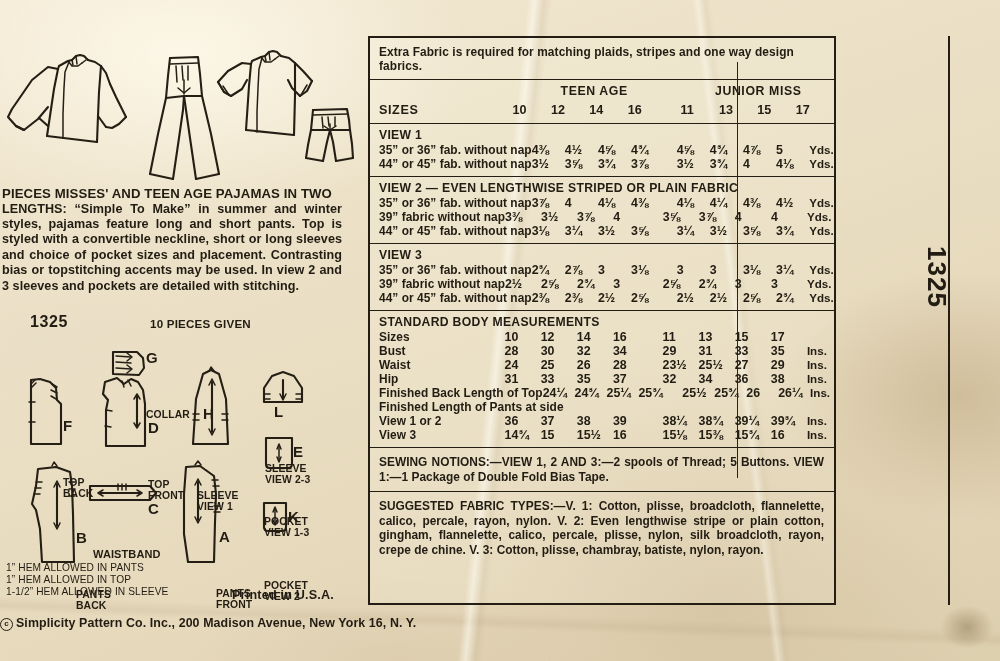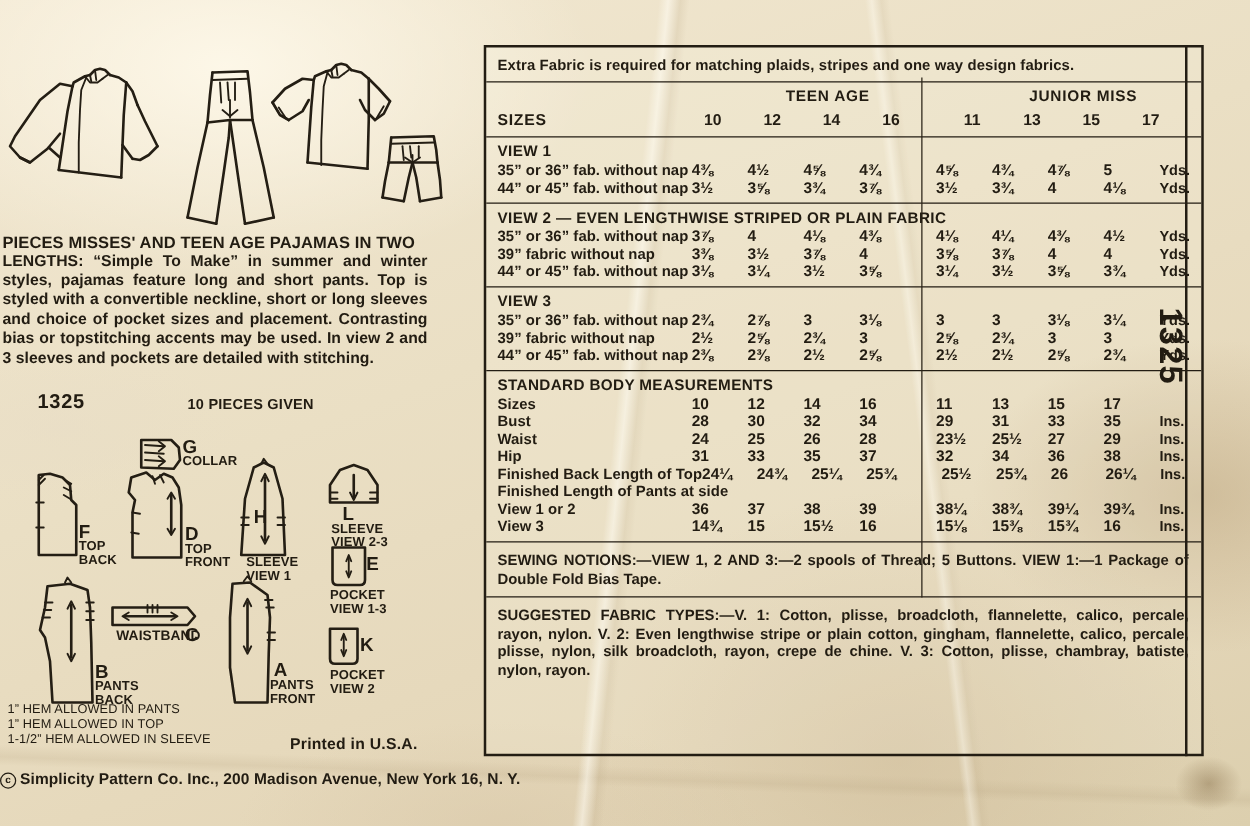--- a/index.html
+++ b/index.html
@@ -57,42 +57,41 @@
     font-size: 16px; font-weight: bold; letter-spacing: .6px;
   }
   #pieces-given {
     position: absolute; left: 150px; top: 317px;
     font-size: 11.6px; font-weight: bold; letter-spacing: .2px; text-align: center;
   }
   #pieces-diagram { position: absolute; left: 0; top: 334px; width: 360px; height: 232px; }
   .piece-label {
     position: absolute;
     font-size: 10.4px; font-weight: bold; line-height: 10.6px;
-    letter-spacing: .1px; text-transform: uppercase;
+    letter-spacing: .1px; text-transform: uppercase; margin-top: 45px;
   }
   .piece-letter {
     position: absolute;
     font-size: 15px; font-weight: bold; line-height: 15px;
   }
   #hem-notes {
     position: absolute; left: 6px; top: 562px;
     font-size: 10.2px; font-weight: normal; line-height: 12.2px; letter-spacing: .1px;
   }
   #printed-usa {
     position: absolute; left: 232px; top: 588px;
     font-size: 12.6px; font-weight: bold; letter-spacing: .2px;
   }
 
   
   #chart-box {
-    position: absolute; left: 368px; top: 36px; width: 576px; height: 569px;
+    position: absolute; left: 368px; top: 36px; width: 468px; height: 569px;
     border: 2.2px solid #231d13;
     box-sizing: border-box;
     background: rgba(255,252,243,.14);
-    margin-left: 19px;
   }
   .hr { border: 0; border-top: 1.7px solid #231d13; margin: 0; }
   #vrule {
     position: absolute; left: 737px; top: 62px; width: 0;
     height: 416px; border-left: 1.6px solid #2a2317;
   }
   .chart-note {
     font-size: 11.9px; font-weight: bold; padding: 7px 8px 6px 9px;
     letter-spacing: .1px;
   }

